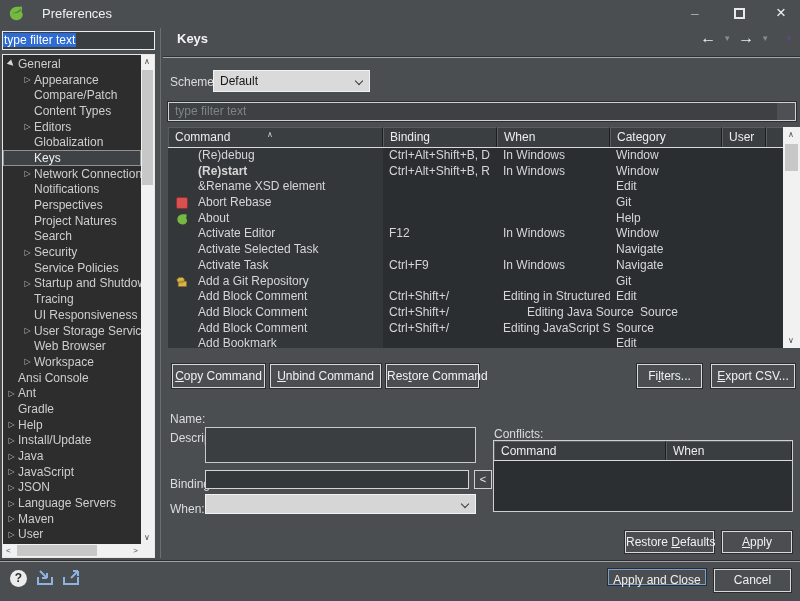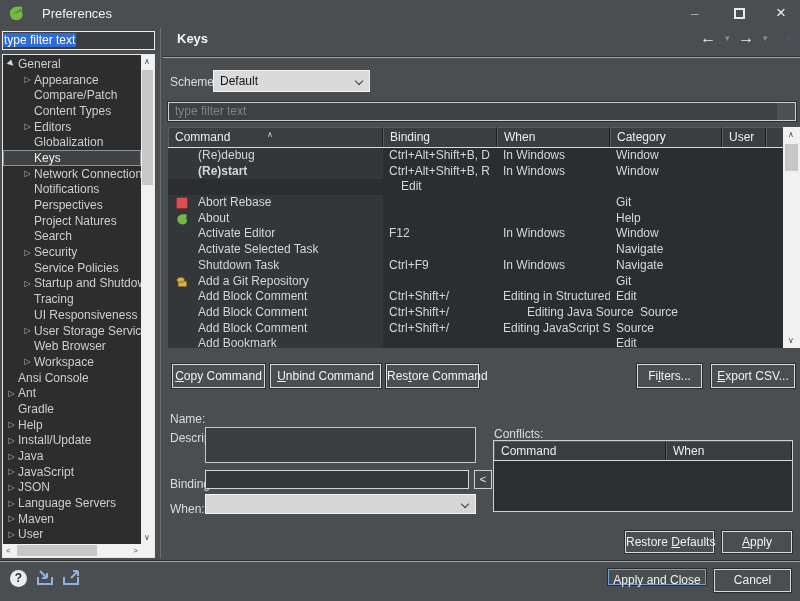--- a/index.html
+++ b/index.html
@@ -286,20 +286,21 @@
           <div class="td" style="width: 44px;"></div>
         </div>
         <div class="trow">
           <div class="td cmd" style="width: 215px; font-weight: bold;"><span>(Re)start</span></div>
           <div class="td" style="width: 114px;">Ctrl+Alt+Shift+B, R</div>
           <div class="td" style="width: 113px;">In Windows</div>
           <div class="td" style="width: 112px;">Window</div>
           <div class="td" style="width: 44px;"></div>
         </div>
         <div class="trow">
+          <div class="td cmd" style="width: 215px;"><span>&amp;Rename XSD element</span></div>
           <div class="td" style="width: 114px;"></div>
           <div class="td" style="width: 113px;"></div>
           <div class="td" style="width: 112px;">Edit</div>
           <div class="td" style="width: 44px;"></div>
         </div>
         <div class="trow">
           <div class="td cmd" style="width: 215px;"><span class="rowicon red-square"></span><span>Abort Rebase</span></div>
           <div class="td" style="width: 114px;"></div>
           <div class="td" style="width: 113px;"></div>
           <div class="td" style="width: 112px;">Git</div>
@@ -322,21 +323,21 @@
           <div class="td" style="width: 44px;"></div>
         </div>
         <div class="trow">
           <div class="td cmd" style="width: 215px;"><span>Activate Selected Task</span></div>
           <div class="td" style="width: 114px;"></div>
           <div class="td" style="width: 113px;"></div>
           <div class="td" style="width: 112px;">Navigate</div>
           <div class="td" style="width: 44px;"></div>
         </div>
         <div class="trow">
-          <div class="td cmd" style="width: 215px;"><span>Shutdown Task</span></div>
+          <div class="td cmd" style="width: 215px;"><span>Activate Task</span></div>
           <div class="td" style="width: 114px;">Ctrl+F9</div>
           <div class="td" style="width: 113px;">In Windows</div>
           <div class="td" style="width: 112px;">Navigate</div>
           <div class="td" style="width: 44px;"></div>
         </div>
         <div class="trow">
           <div class="td cmd" style="width: 215px;"><svg viewBox="0 0 16 16" class="rowicon">
               <path d="M1 5 l3-3 h5 l2 2 v3 l-2 2 h-6 z M5 7 h9 v7 h-11 v-5 z" fill="#d9b44a" stroke="#8a6a1e" stroke-width="0.8"></path>
             </svg><span>Add a Git Repository</span></div>
           <div class="td" style="width: 114px;"></div>

